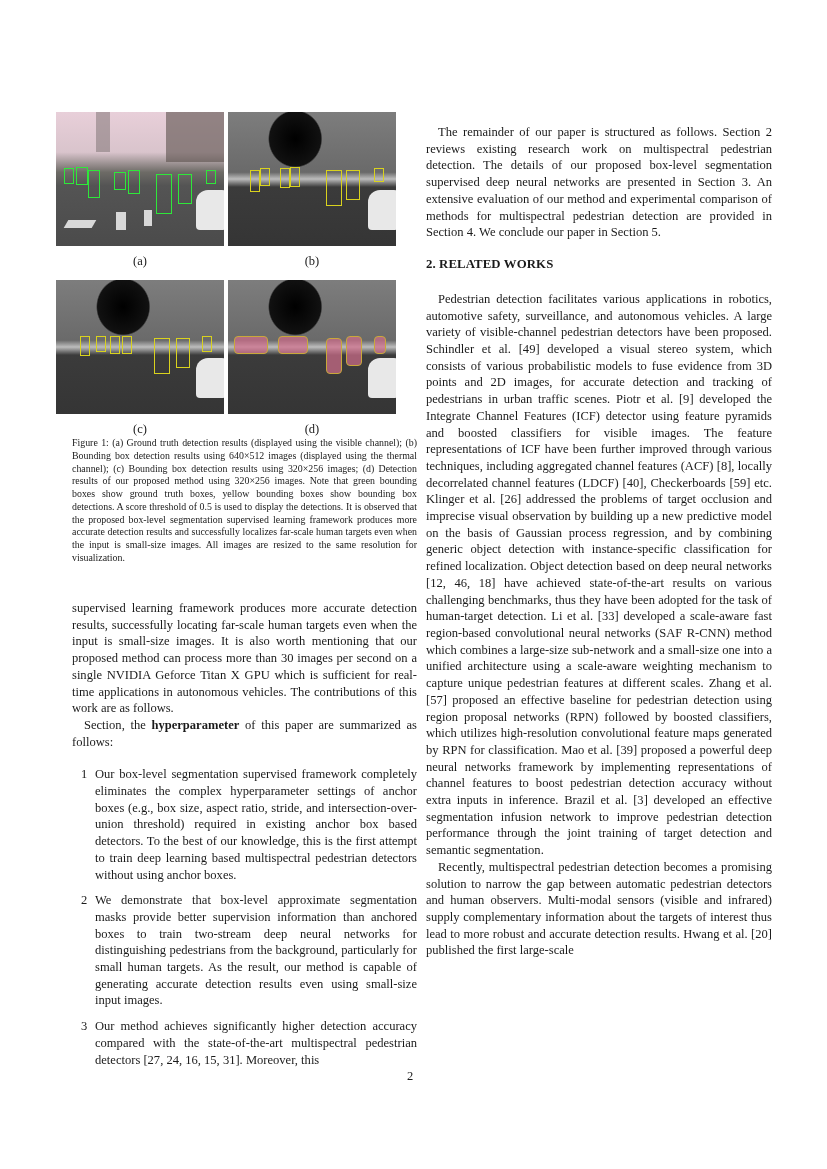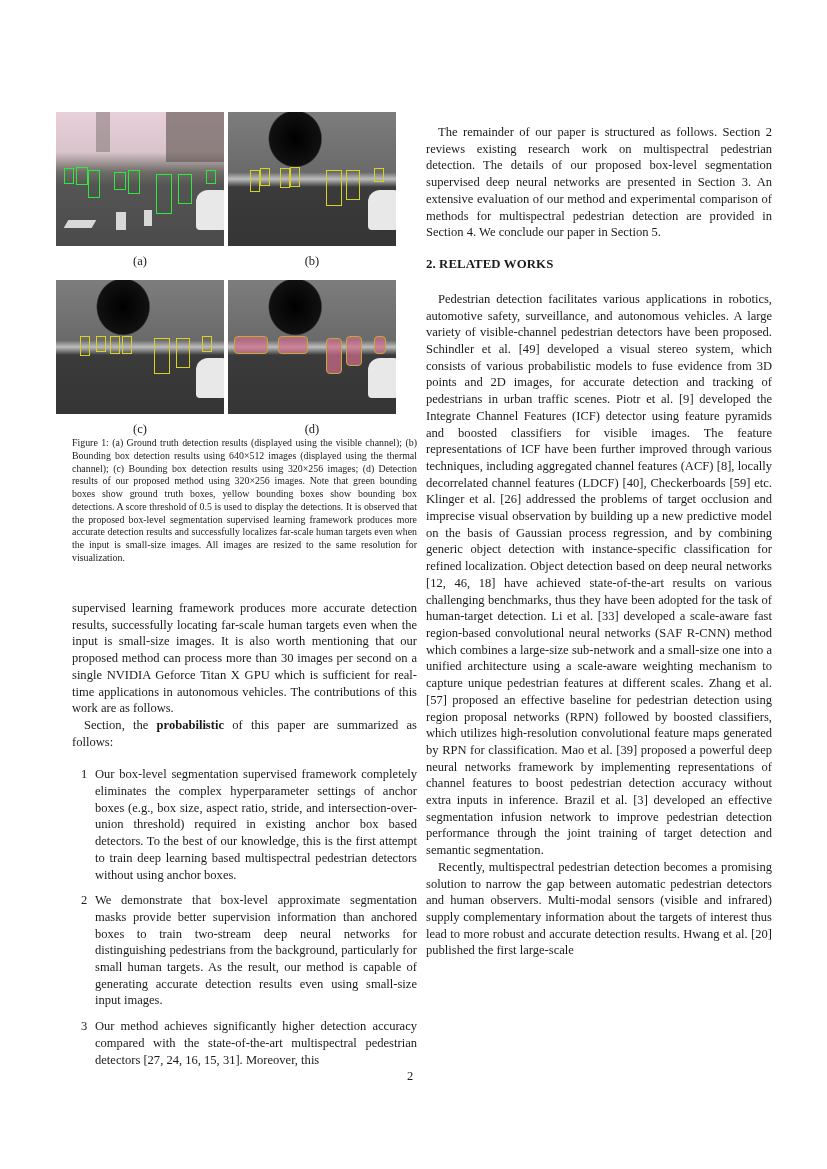--- a/index.html
+++ b/index.html
@@ -100,21 +100,21 @@
       </div>
       <div class="fig-label">(d)</div>
     </div>
   </div>
 </div>
 
 <p class="caption">Figure 1: (a) Ground truth detection results (displayed using the visible channel); (b) Bounding box detection results using 640×512 images (displayed using the thermal channel); (c) Bounding box detection results using 320×256 images; (d) Detection results of our proposed method using 320×256 images. Note that green bounding boxes show ground truth boxes, yellow bounding boxes show bounding box detections. A score threshold of 0.5 is used to display the detections. It is observed that the proposed box-level segmentation supervised learning framework produces more accurate detection results and successfully localizes far-scale human targets even when the input is small-size images. All images are resized to the same resolution for visualization.</p>
 
 <div class="col left" style="top:600px;">
   <p class="body-text">supervised learning framework produces more accurate detection results, successfully locating far-scale human targets even when the input is small-size images. It is also worth mentioning that our proposed method can process more than 30 images per second on a single NVIDIA Geforce Titan X GPU which is sufficient for real-time applications in autonomous vehicles. The contributions of this work are as follows.</p>
-  <p class="body-text indent"><span>Section, the </span><b>probabilistic</b><span> of this paper are summarized as follows:</span></p>
+  <p class="body-text indent"><span>Section, the </span><b>hyperparameter</b><span> of this paper are summarized as follows:</span></p>
   <ol class="list body-text" style="margin-top:16px;">
     <li><span class="num">1</span><span>Our box-level segmentation supervised framework completely eliminates the complex hyperparameter settings of anchor boxes (e.g., box size, aspect ratio, stride, and intersection-over-union threshold) required in existing anchor box based detectors. To the best of our knowledge, this is the first attempt to train deep learning based multispectral pedestrian detectors without using anchor boxes.</span></li>
     <li><span class="num">2</span><span>We demonstrate that box-level approximate segmentation masks provide better supervision information than anchored boxes to train two-stream deep neural networks for distinguishing pedestrians from the background, particularly for small human targets. As the result, our method is capable of generating accurate detection results even using small-size input images.</span></li>
     <li><span class="num">3</span><span>Our method achieves significantly higher detection accuracy compared with the state-of-the-art multispectral pedestrian detectors [27, 24, 16, 15, 31]. Moreover, this</span></li>
   </ol>
 </div>
 
 <div class="col right" style="top:114px;">
   <p class="body-text indent" style="margin-top:10px;">The remainder of our paper is structured as follows. Section 2 reviews existing research work on multispectral pedestrian detection. The details of our proposed box-level segmentation supervised deep neural networks are presented in Section 3. An extensive evaluation of our method and experimental comparison of methods for multispectral pedestrian detection are provided in Section 4. We conclude our paper in Section 5.</p>
   <div class="section-head" style="margin-top:16px;">2. RELATED WORKS</div>

